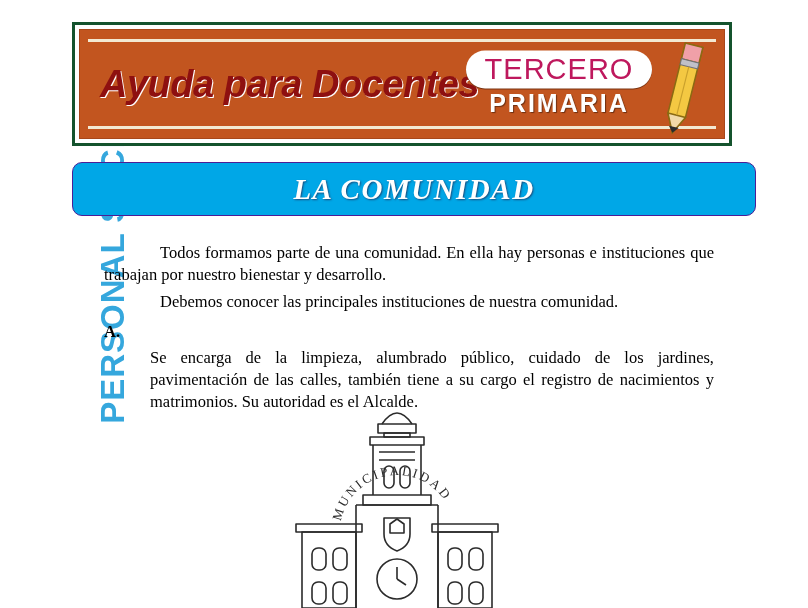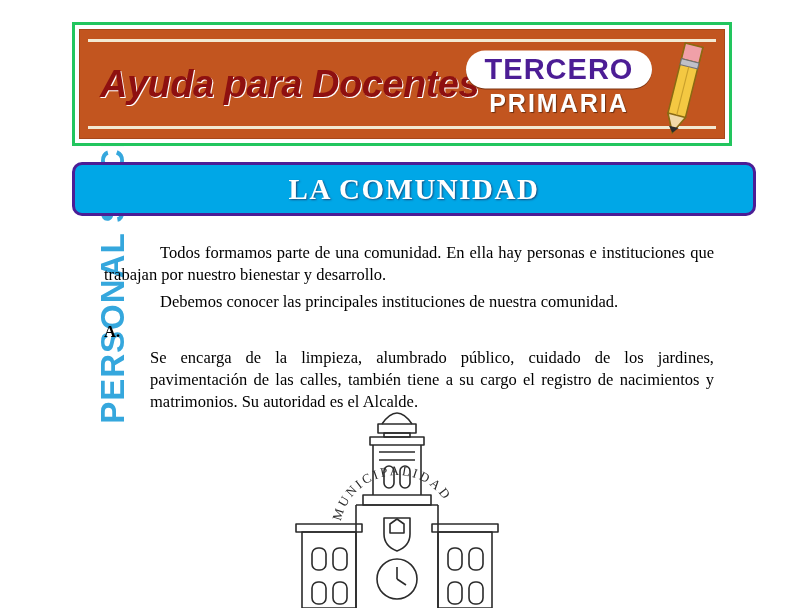--- a/index.html
+++ b/index.html
@@ -41,21 +41,21 @@
     letter-spacing: 1px;
     white-space: nowrap;
   }
   
   .banner {
     position: absolute;
     left: 72px;
     top: 22px;
     width: 660px;
     height: 124px;
-    border: 3px solid #22c55e;
+    border: 3px solid #14532d;
     background: #ffffff;
     box-sizing: border-box;
     padding: 4px;
   }
   .banner-inner {
     position: relative;
     width: 100%;
     height: 100%;
     background: #c2551f;
     box-sizing: border-box;
@@ -89,23 +89,23 @@
     position: absolute;
     right: 72px;
     top: 50%;
     transform: translateY(-50%);
     width: 186px;
     text-align: center;
   }
   .grade-top {
     background: #ffffff;
     border-radius: 22px;
-    color: #4c1d95;
-    font-family: "Liberation Sans", sans-serif;
-    font-weight: bold;
+    color: #be185d;
+    font-family: "Liberation Sans", sans-serif;
+    font-weight: normal;
     font-size: 29px;
     letter-spacing: 1px;
     padding: 2px 0 3px 0;
     box-shadow: 0 1px 0 #7b3412;
   }
   .grade-bottom {
     color: #ffffff;
     font-family: "Liberation Sans", sans-serif;
     font-weight: bold;
     font-size: 25px;
@@ -120,26 +120,27 @@
     height: 104px;
   }
   
   .title-bar {
     position: absolute;
     left: 72px;
     top: 162px;
     width: 684px;
     height: 54px;
     background: #00a7e7;
-    border: 3px solid #4c1d95;
+    border: 1px solid #4c1d95;
     border-radius: 10px;
     box-sizing: border-box;
     display: flex;
     align-items: center;
     justify-content: center;
+    font-style: italic;
   }
   .title-bar span {
     color: #ffffff;
     font-family: "Liberation Serif", serif;
     font-weight: bold;
     font-size: 29px;
     letter-spacing: 1.5px;
     font-variant: small-caps;
     text-shadow: 1px 1px 2px #1b4a7a;
   }

